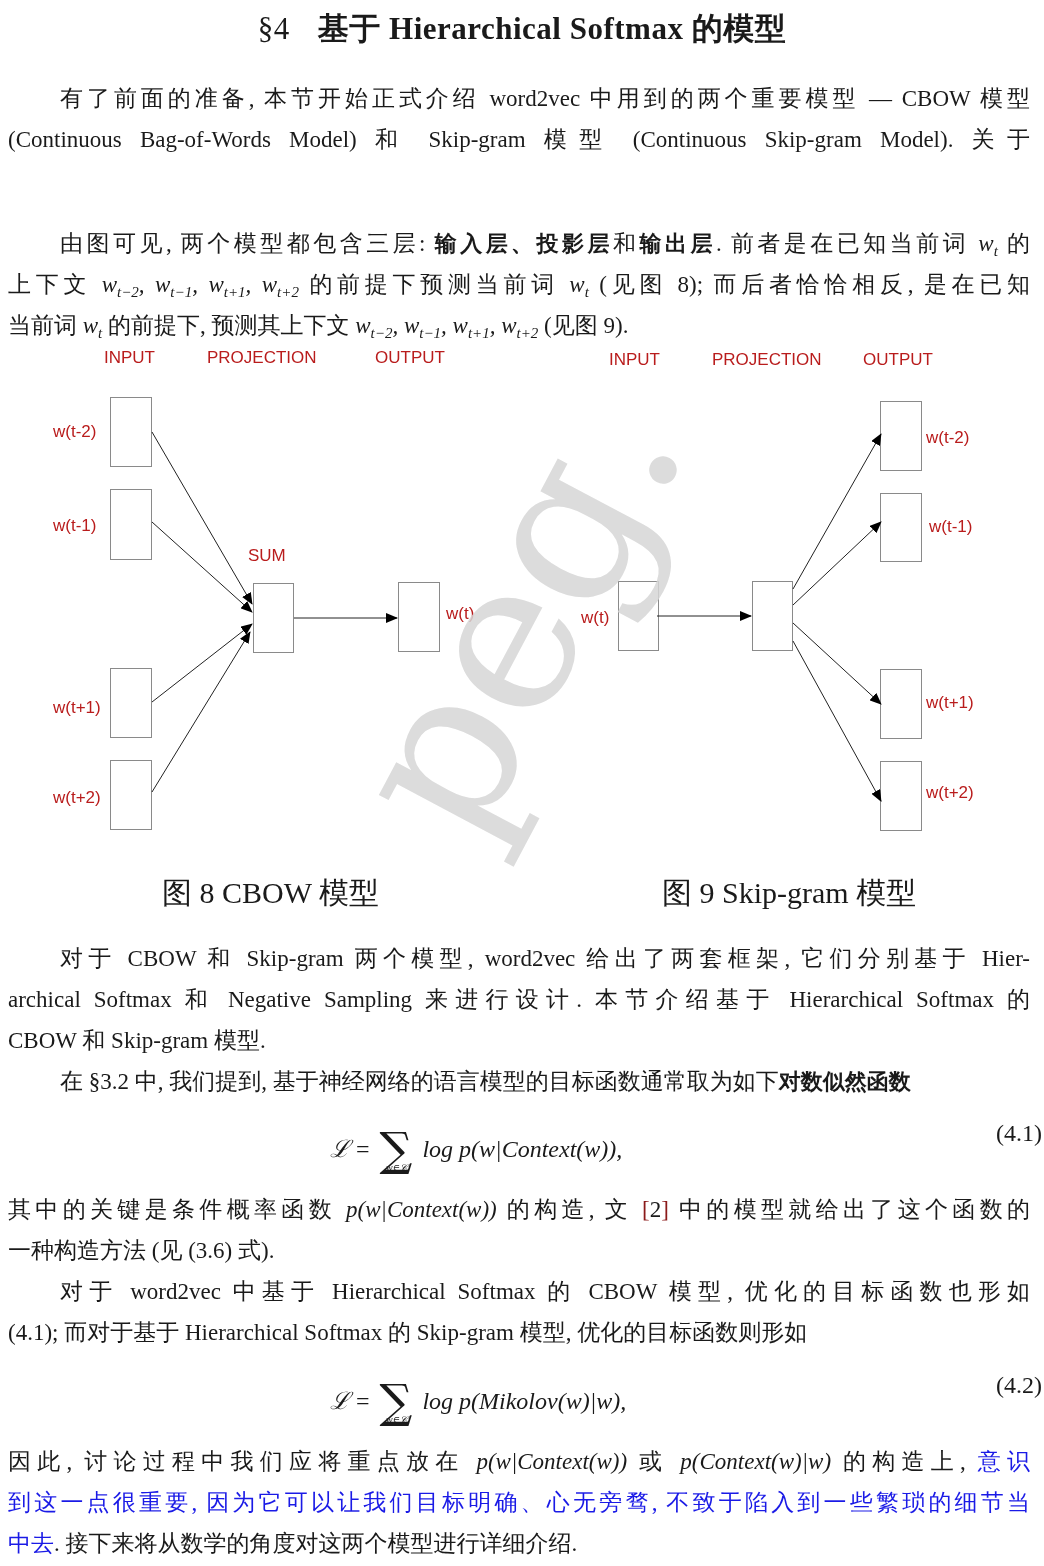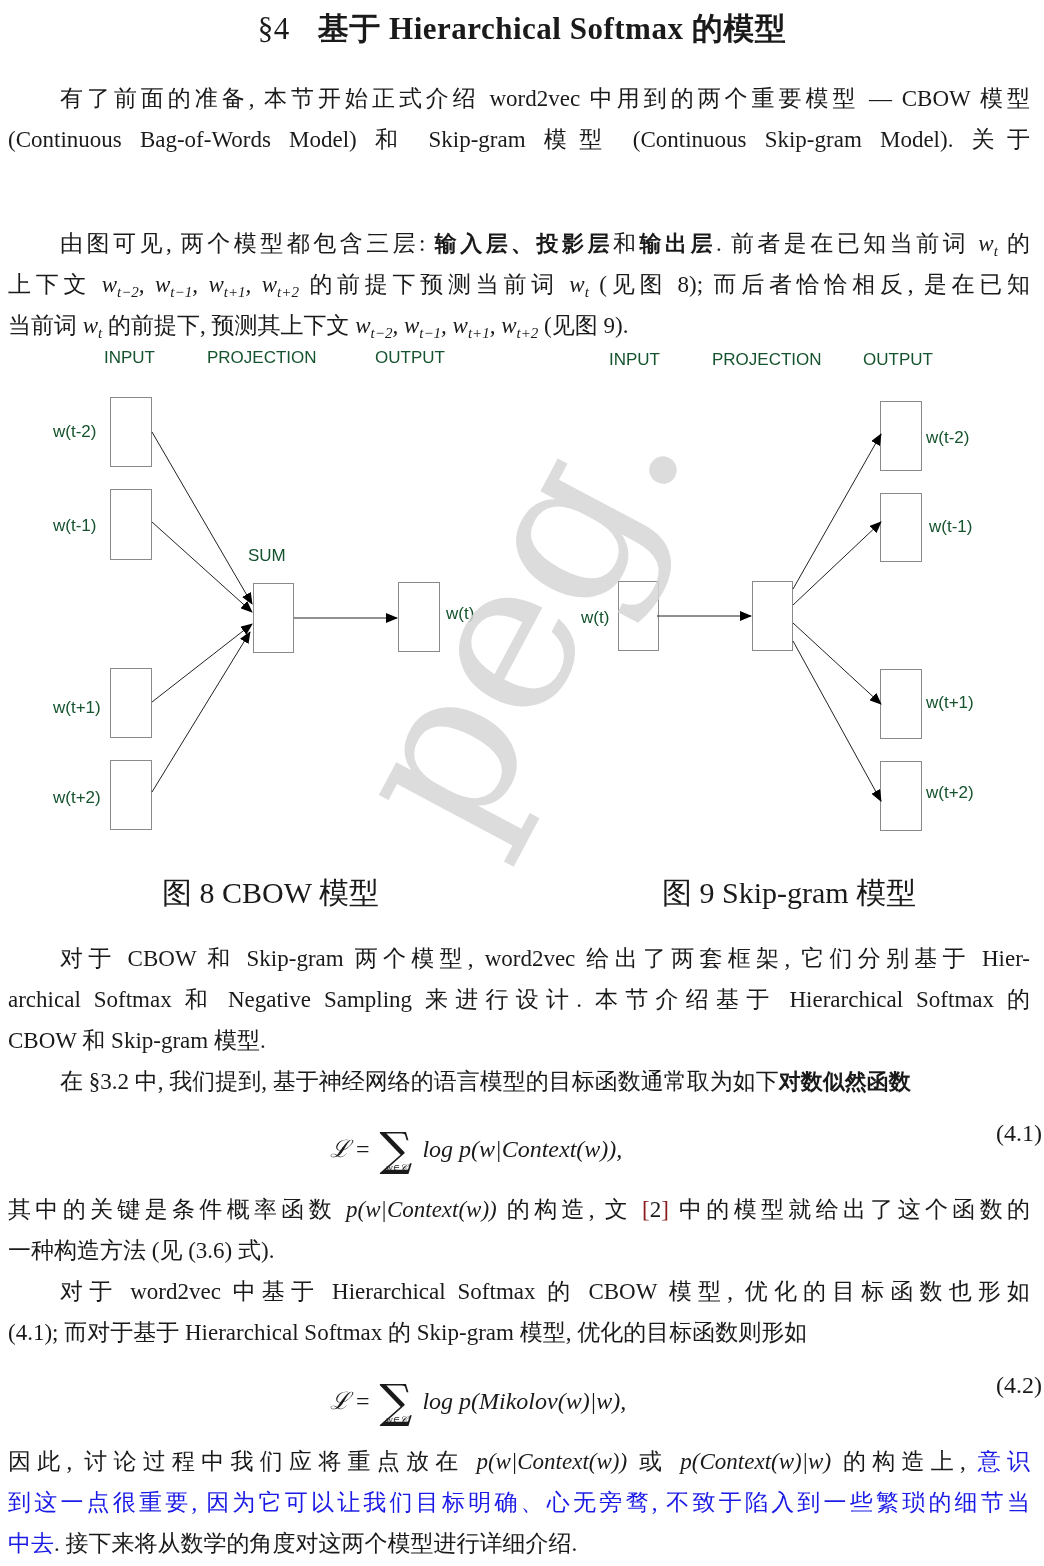--- a/index.html
+++ b/index.html
@@ -32,21 +32,21 @@
     position: absolute; left: 0; width: 1030px; height: 70px;
     font-family: "Liberation Serif", "DejaVu Serif", serif; font-size: 24px; padding-left: 12px;
   }
   .eq .body { position: absolute; left: 330px; top: 8px; white-space: nowrap; }
   .eq .cal { font-style: italic; font-family: "DejaVu Serif", serif; }
   .eq .sum { font-size: 46px; position: relative; top: 8px; margin: 0 4px; font-family: "DejaVu Serif", serif; }
   .eq .under { position: absolute; left: 56px; top: 48px; font-size: 10px; font-style: italic; }
   .eq .num { position: absolute; right: 0; top: 14px; }
   .diag-label {
     position: absolute; font-family: "Liberation Sans", "DejaVu Sans", sans-serif;
-    font-size: 17px; color: #14532d;
+    font-size: 17px; color: #b91c1c;
   }
   .box { position: absolute; border: 1px solid #8a8a8a; background: #fff; box-sizing: border-box; }
   .caption {
     position: absolute; font-size: 30px;
     font-family: "Liberation Serif", "DejaVu Serif", serif;
   }
   svg.arrows { position: absolute; left: 0; top: 0; width: 1044px; height: 1566px; pointer-events: none; }
   .watermark {
     position: absolute; left: 300px; top: 760px;
     font-family: "DejaVu Serif", serif; font-size: 210px; color: #d6d6d6;

